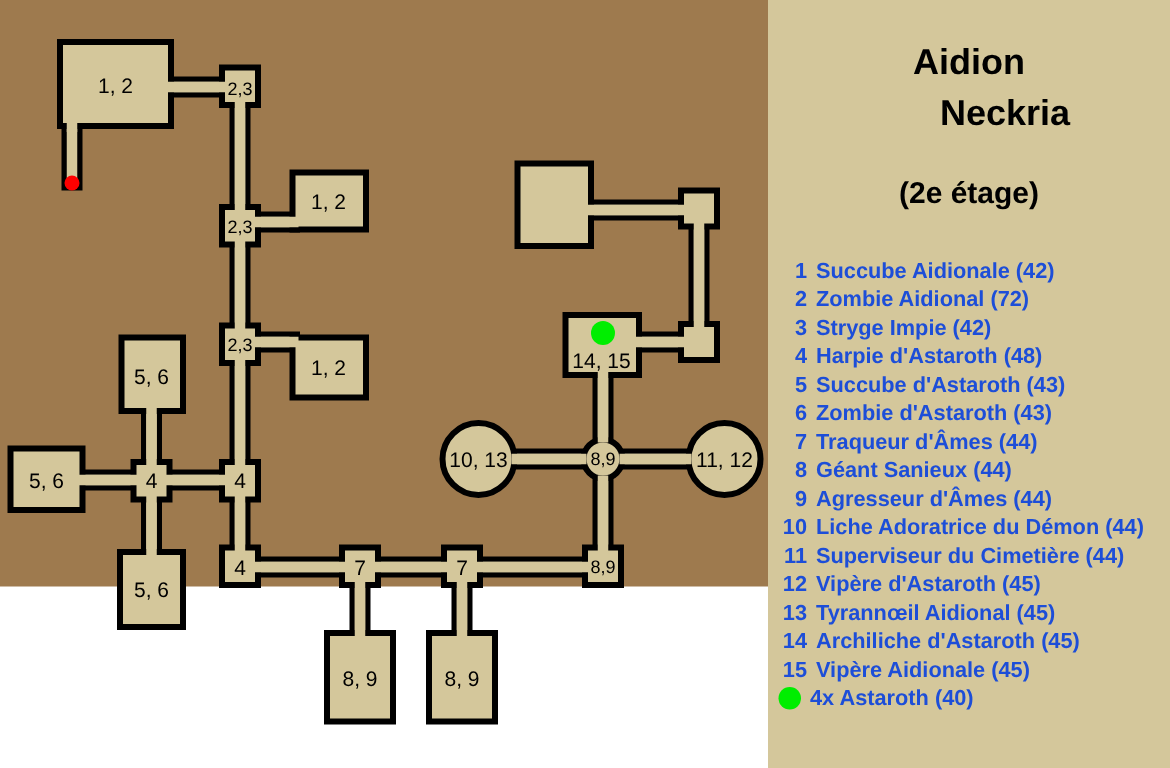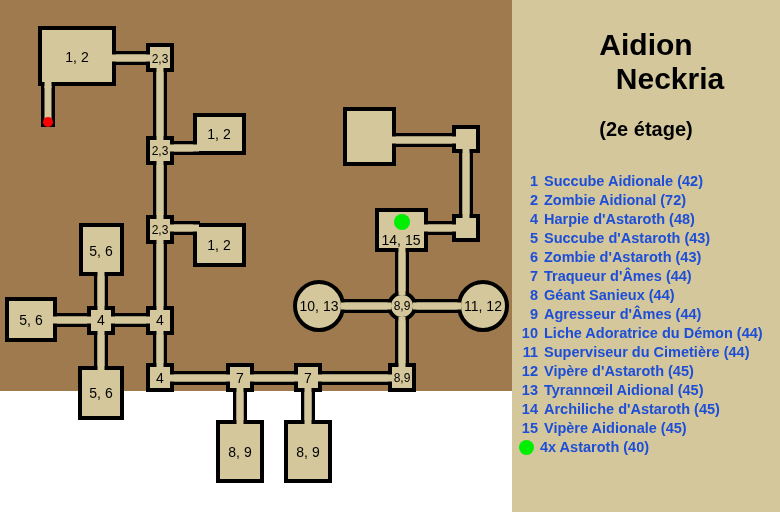--- a/index.html
+++ b/index.html
@@ -1,20 +1,20 @@
 <!DOCTYPE html>
 <html><head>
 <meta charset="utf-8">
 <style>
   html, body { margin:0; padding:0; }
   body { width:780px; height:512px; position:relative; overflow:hidden; font-family:"Liberation Sans", sans-serif; }
   #map { position:absolute; left:0; top:0; width:512px; height:391px; background:#9e7a4e; }
   #legend { position:absolute; left:512px; top:0; width:268px; height:512px; background:#d4c79b; }
   svg text { font-family:"Liberation Sans", sans-serif; fill:#000; }
-  .title { position:absolute; width:268px; text-align:center; font-weight:bold; font-size:30px; color:#000; }
+  .title { position:absolute; width:268px; text-align:center; font-weight:bold; font-size:24px; color:#000; }
   .subtitle { position:absolute; width:268px; text-align:center; font-weight:bold; font-size:20px; color:#000; top:118px; }
   .list { position:absolute; left:4px; top:172px; }
   .row { height:19px; line-height:19px; font-size:14.5px; font-weight:bold; white-space:nowrap; color:#1d4ed8; }
   .num { display:inline-block; width:22px; text-align:right; padding-right:6px; }
   .dot { display:inline-block; width:15px; height:15px; border-radius:50%; background:#00ee00; vertical-align:-3px; margin-left:3px; margin-right:6px; }
 </style>
 </head>
 <body>
 
 <div id="map">
@@ -143,20 +143,21 @@
   </svg>
 </div>
 
 <div id="legend">
   <div class="title" style="top:28px;">Aidion</div>
   <div class="title" style="top:62px;margin-left:24px;">Neckria</div>
   <div class="subtitle">(2e étage)</div>
   <div class="list">
     <div class="row"><span class="num">1</span><span>Succube Aidionale (42)</span></div>
     <div class="row"><span class="num">2</span><span>Zombie Aidional (72)</span></div>
+    <div class="row"><span class="num">3</span><span>Stryge Impie (42)</span></div>
     <div class="row"><span class="num">4</span><span>Harpie d'Astaroth (48)</span></div>
     <div class="row"><span class="num">5</span><span>Succube d'Astaroth (43)</span></div>
     <div class="row"><span class="num">6</span><span>Zombie d'Astaroth (43)</span></div>
     <div class="row"><span class="num">7</span><span>Traqueur d'Âmes (44)</span></div>
     <div class="row"><span class="num">8</span><span>Géant Sanieux (44)</span></div>
     <div class="row"><span class="num">9</span><span>Agresseur d'Âmes (44)</span></div>
     <div class="row"><span class="num">10</span><span>Liche Adoratrice du Démon (44)</span></div>
     <div class="row"><span class="num">11</span><span>Superviseur du Cimetière (44)</span></div>
     <div class="row"><span class="num">12</span><span>Vipère d'Astaroth (45)</span></div>
     <div class="row"><span class="num">13</span><span>Tyrannœil Aidional (45)</span></div>

